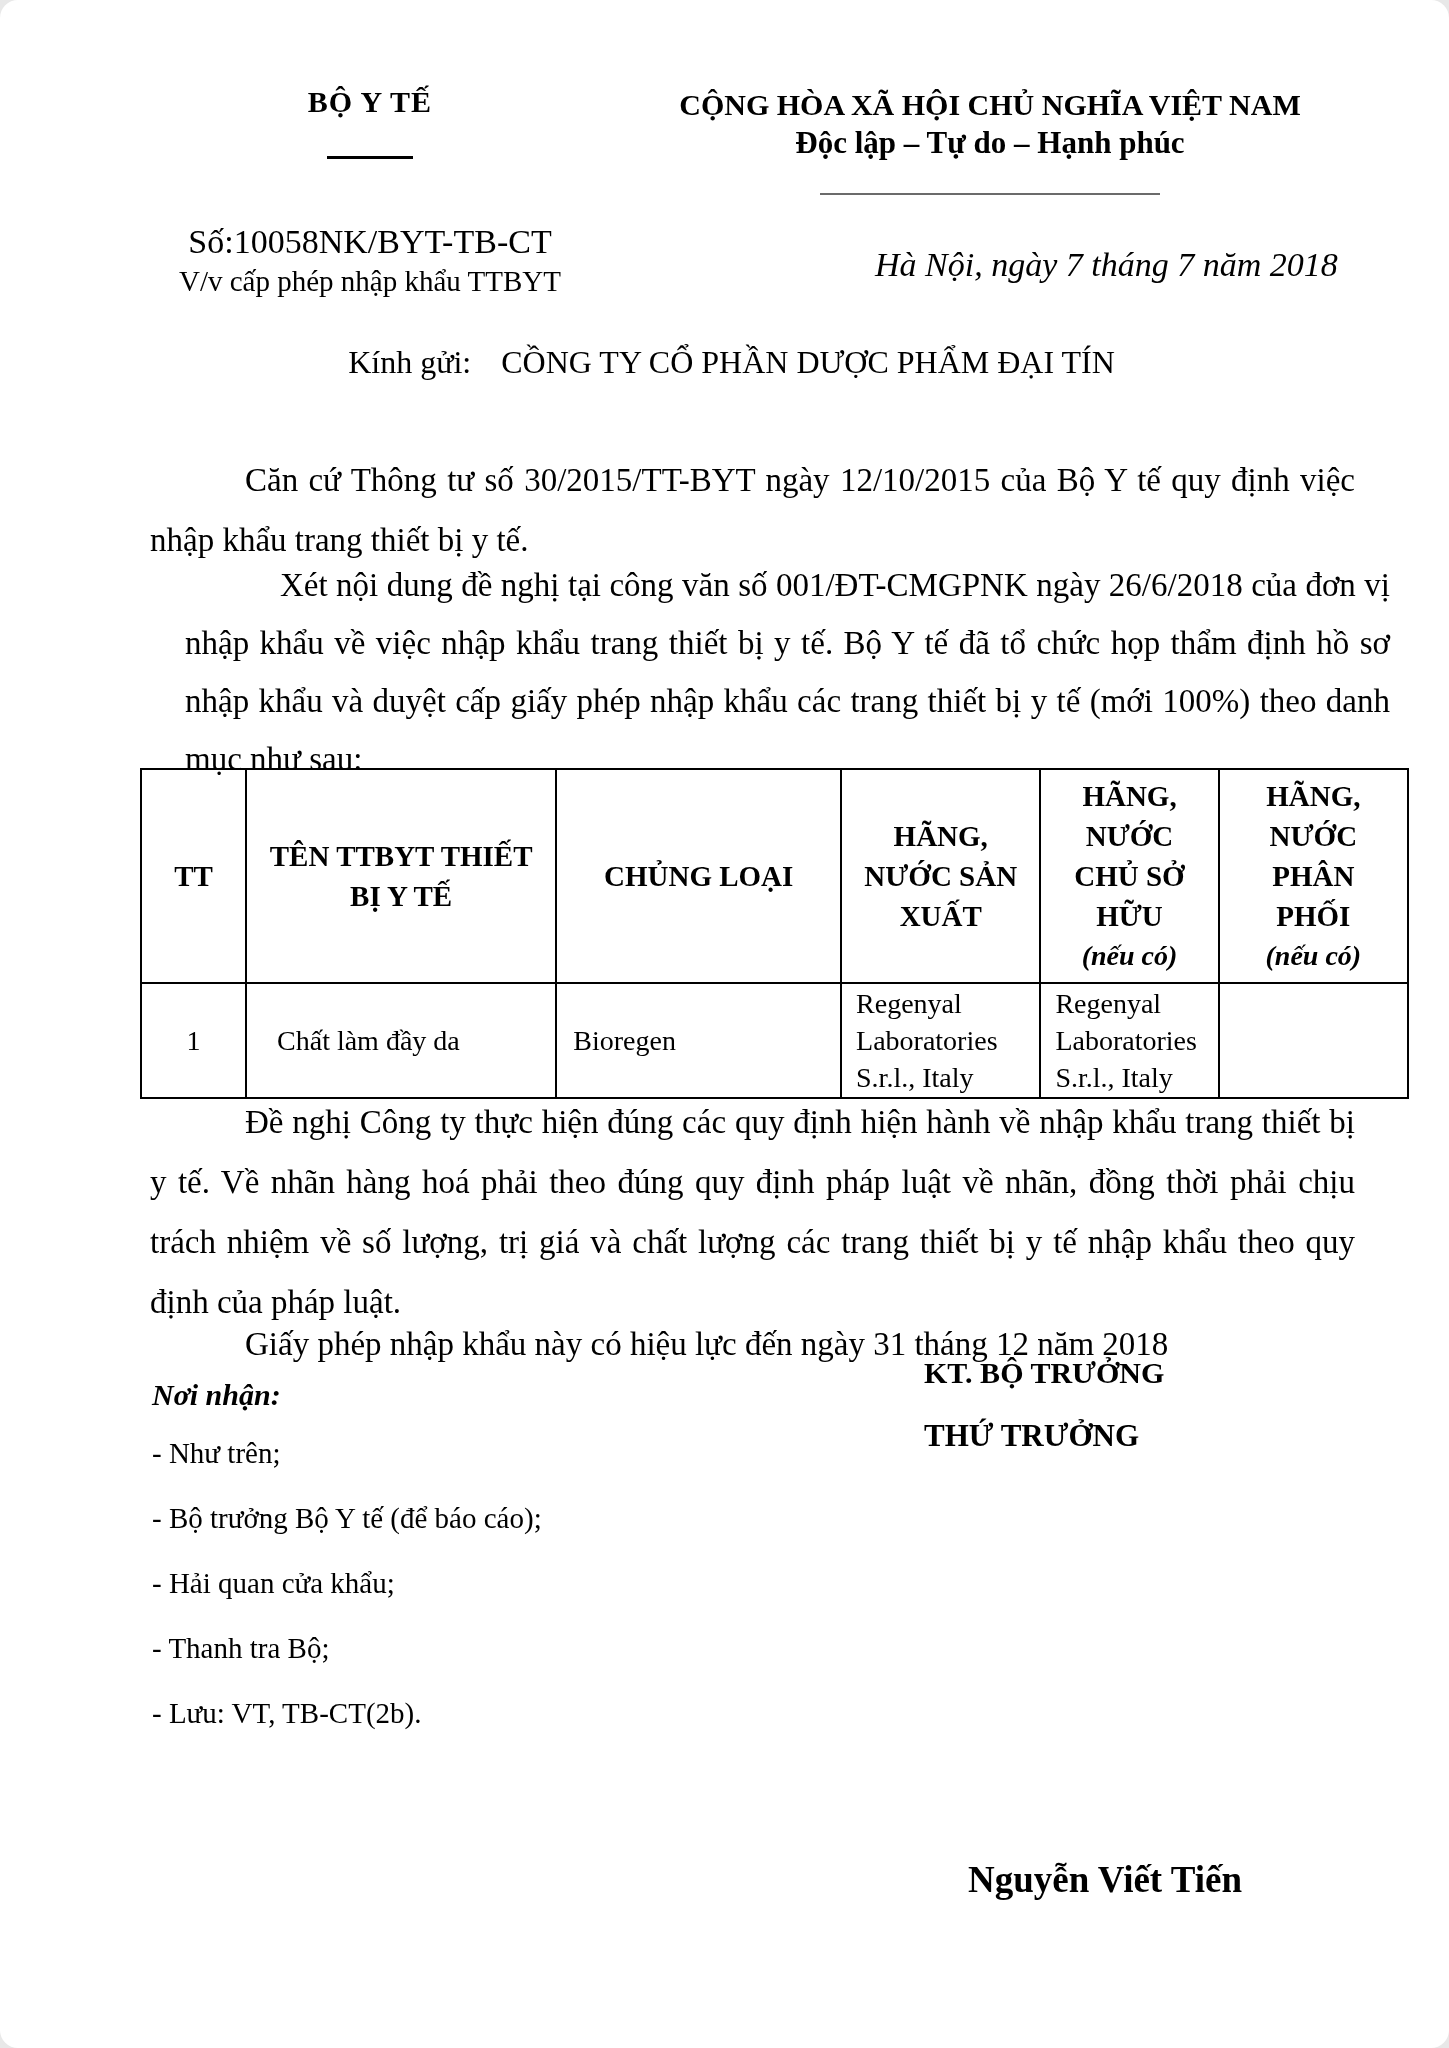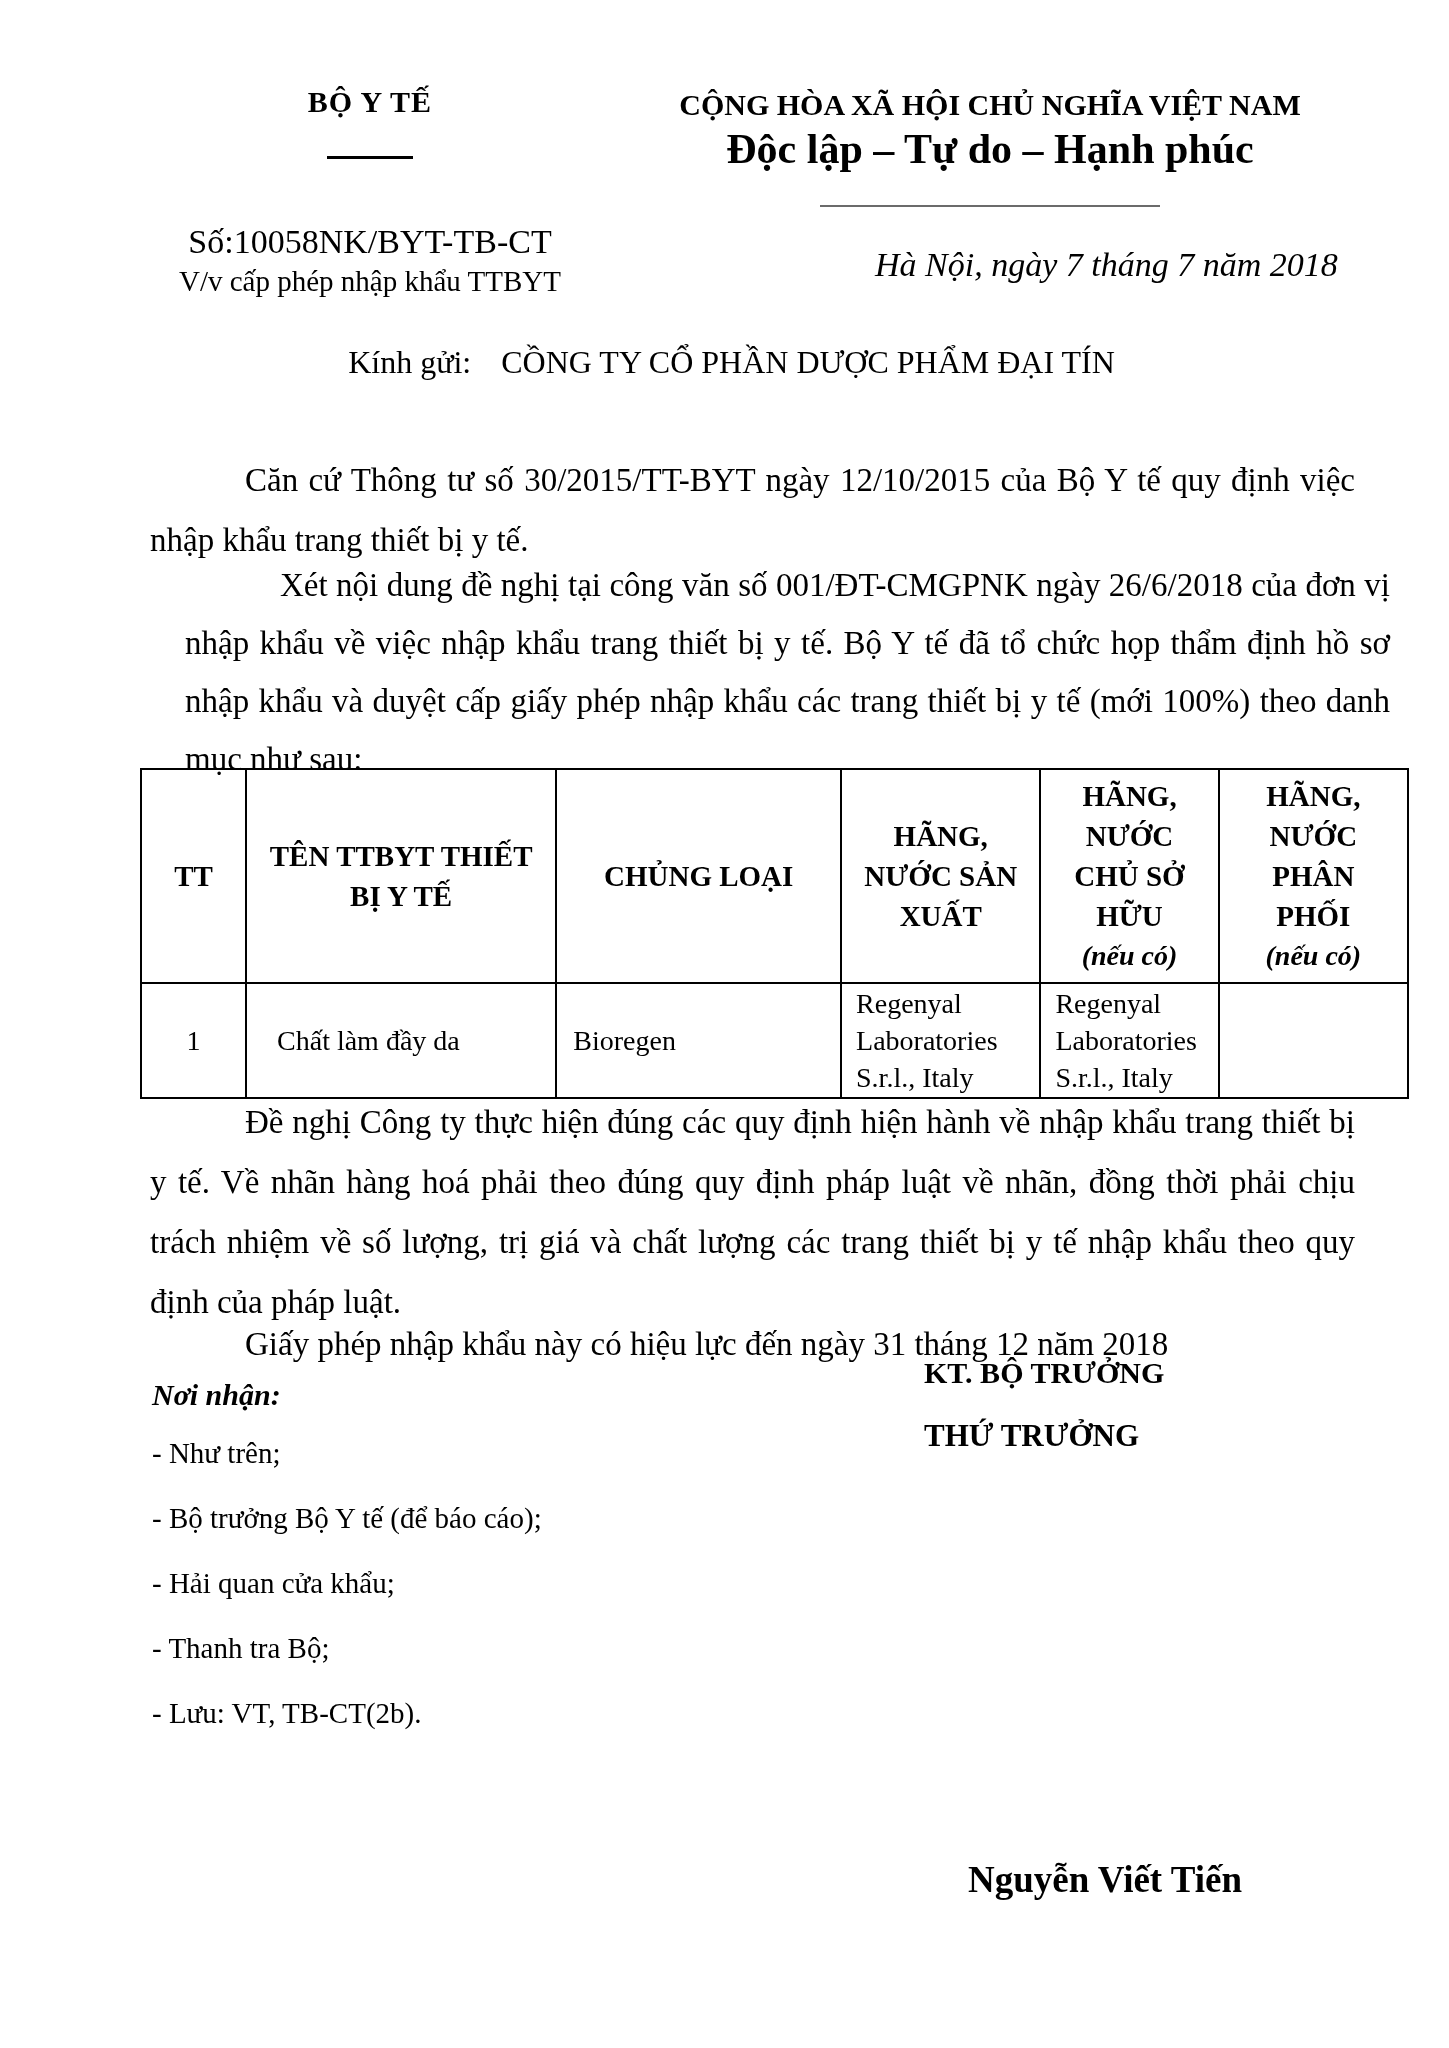--- a/index.html
+++ b/index.html
@@ -5,41 +5,42 @@
   html, body { margin: 0; padding: 0; background: #e8e8e8; }
   .page {
     position: relative;
     width: 1449px;
     height: 2048px;
     background: #ffffff;
     color: #000000;
     font-family: "Liberation Serif", "DejaVu Serif", serif;
     overflow: hidden;
     margin: 0 auto;
+    border-radius: 18px;
   }
 
   
   .org-block {
     position: absolute; left: 140px; top: 85px; width: 460px;
     text-align: center;
   }
   .org-name { font-size: 30px; font-weight: bold; letter-spacing: 1px; }
   .org-underline {
     width: 86px; height: 0; border-top: 3px solid #000;
     margin: 37px auto 0 auto;
   }
   .doc-number { margin-top: 64px; font-size: 34px; }
   .doc-subject { margin-top: 4px; font-size: 29px; }
 
   .national-block {
     position: absolute; left: 620px; top: 88px; width: 740px;
     text-align: center;
   }
   .national-line1 { font-size: 30px; font-weight: bold; }
-  .national-line2 { font-size: 42px; font-weight: bold; margin-top: 3px; }
+  .national-line2 { font-size: 31px; font-weight: bold; margin-top: 3px; }
   .national-underline {
     width: 340px; height: 0; border-top: 2px solid #6b6b6b;
     margin: 32px auto 0 auto;
   }
   .place-date {
     position: absolute; left: 875px; top: 246px;
     font-size: 34px; font-style: italic;
   }
 
   

